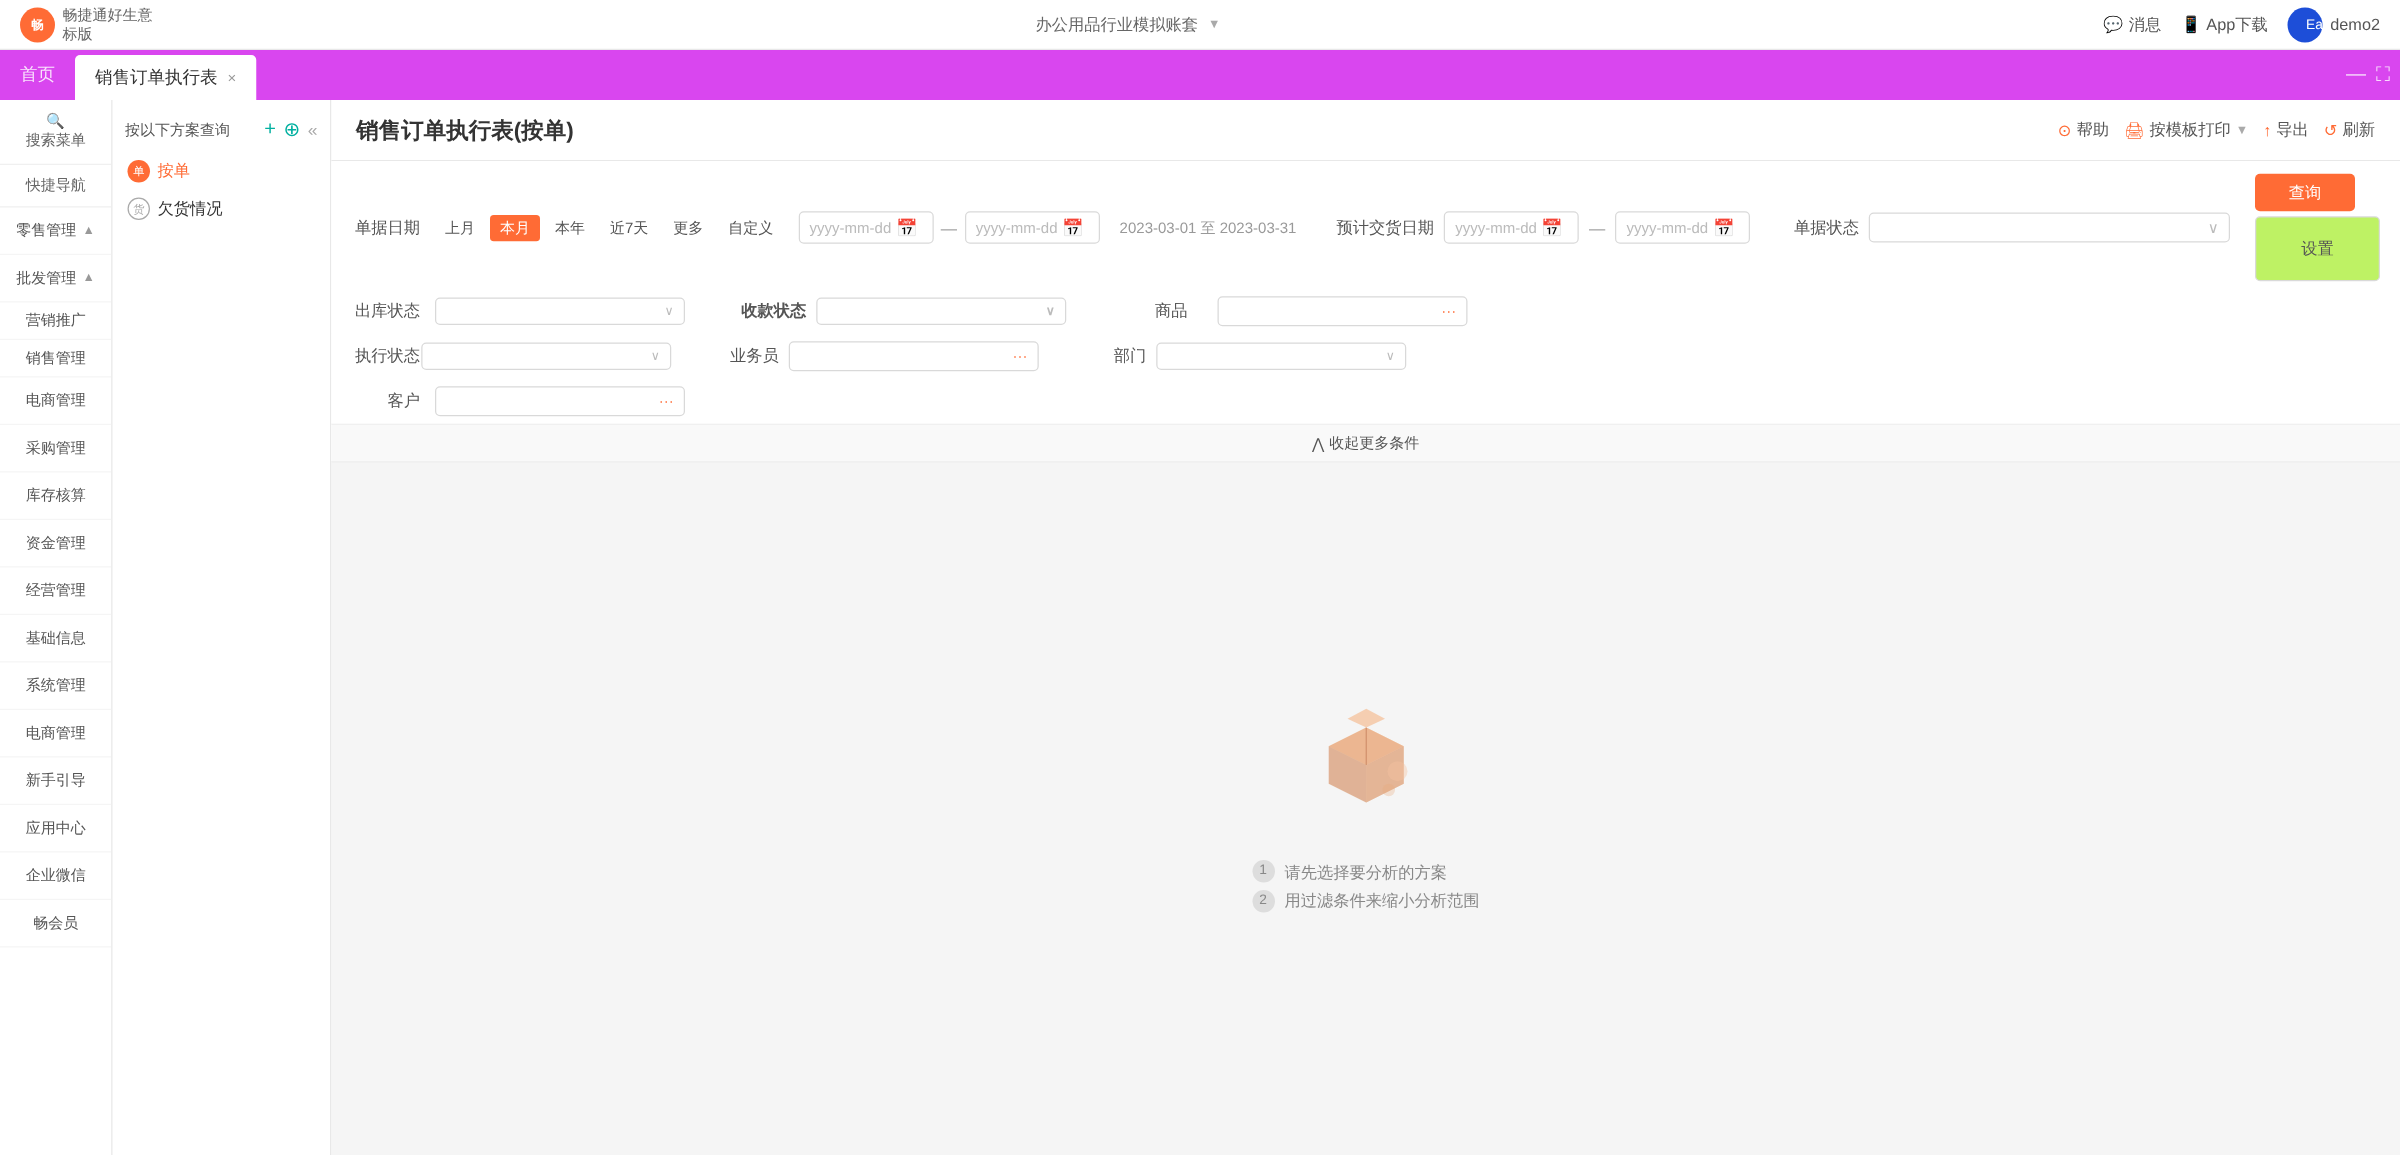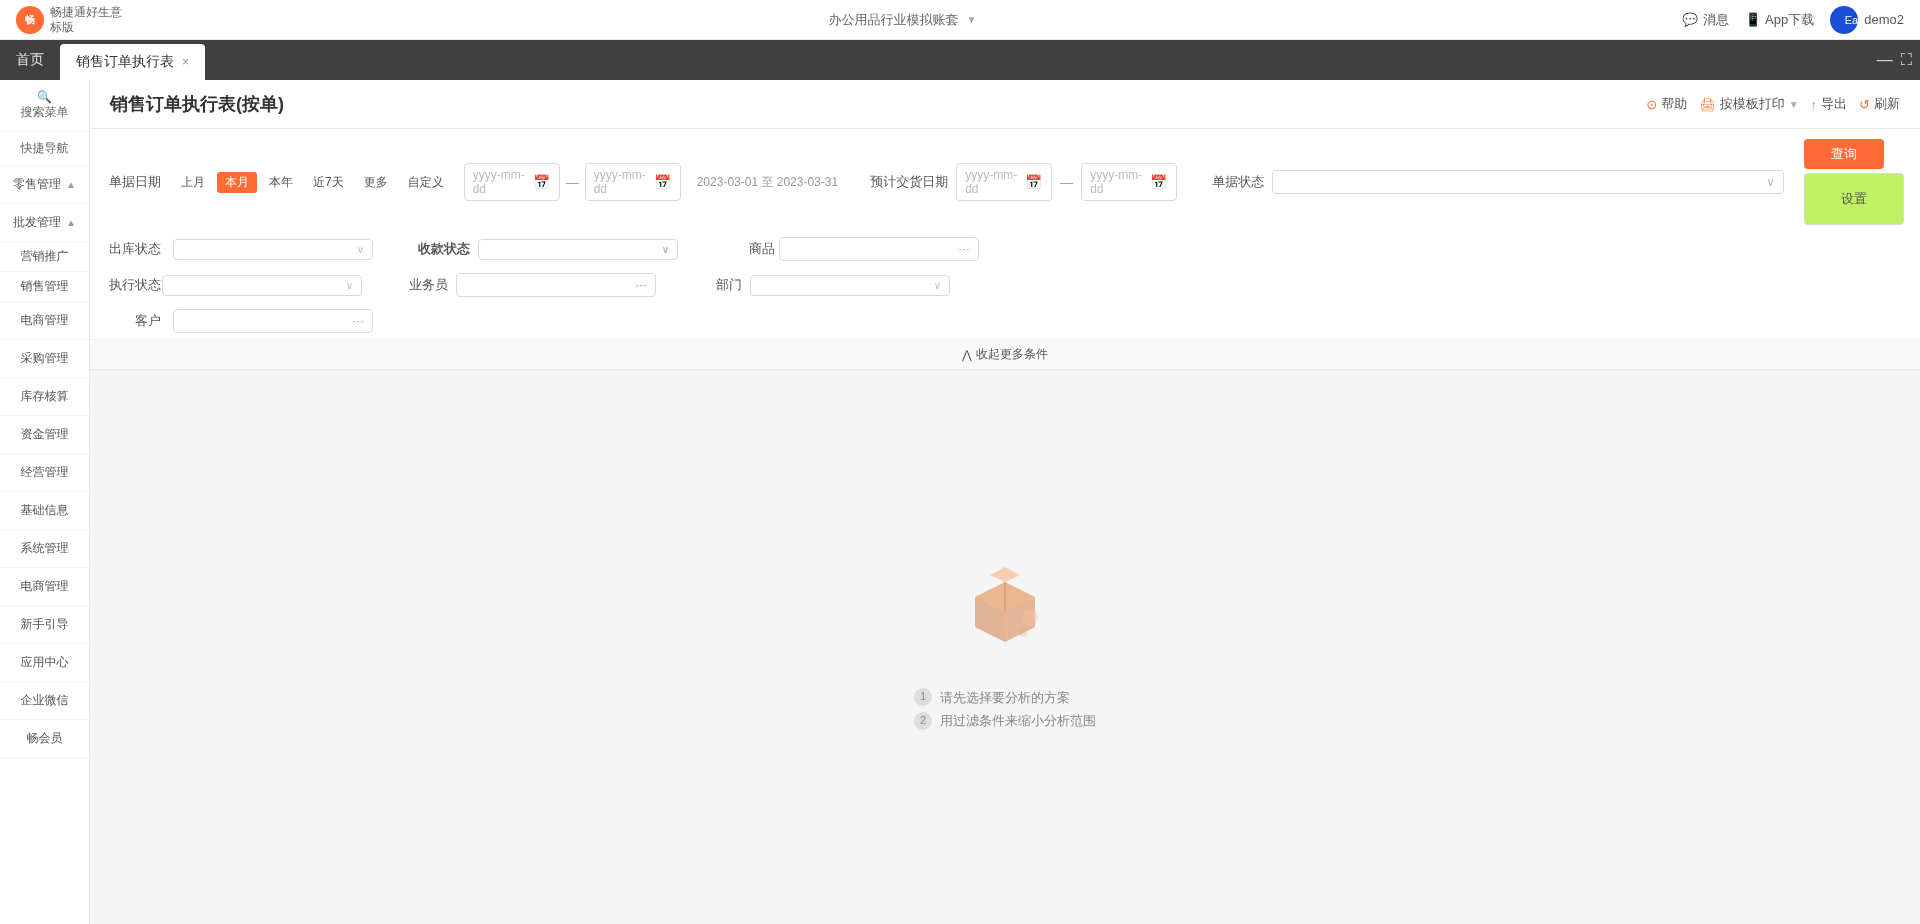--- a/index.html
+++ b/index.html
@@ -21,21 +21,21 @@
     .logo-icon { width: 28px; height: 28px; background: #ff6b35; border-radius: 50%; display: flex; align-items: center; justify-content: center; color: #fff; font-size: 10px; font-weight: bold; }
     .logo-text { font-size: 12px; color: #666; line-height: 1.2; }
     .top-bar-center { display: flex; align-items: center; gap: 8px; color: #666; font-size: 13px; }
     .top-bar-right { display: flex; align-items: center; gap: 16px; color: #555; font-size: 13px; }
     .top-bar-btn { display: flex; align-items: center; gap: 4px; cursor: pointer; color: #555; }
     .avatar { width: 28px; height: 28px; border-radius: 50%; background: #1d4ed8; display: flex; align-items: center; justify-content: flex-end; color: #fff; font-size: 11px; }
 
     
     .tab-bar {
       height: 40px;
-      background: #404040;
+      background: #d946ef;
       display: flex;
       align-items: center;
       padding: 0 0;
       flex-shrink: 0;
     }
     .tab-item {
       height: 40px;
       display: flex;
       align-items: center;
       padding: 0 16px;
@@ -211,21 +211,21 @@
       background: #ff6b35;
       color: #fff;
       border-radius: 3px;
     }
     .date-input {
       border: 1px solid #d9d9d9;
       border-radius: 4px;
       padding: 4px 8px;
       font-size: 12px;
       color: #bbb;
-      width: 96px;
+      width: 108px;
       display: flex;
       align-items: center;
       gap: 4px;
     }
     .date-input-icon { color: #ff6b35; font-size: 14px; }
     .date-range { display: flex; align-items: center; gap: 6px; }
     .date-range-sep { color: #999; }
     .date-text { font-size: 12px; color: #999; margin-left: 4px; }
 
     .select-control {
@@ -462,20 +462,38 @@
       <span>企业微信</span>
     </div>
     <div class="sidebar-item">
       <span>畅会员</span>
     </div>
   </div>
 
   <div class="content-area">
     <div class="content-inner">
 
+      <div class="left-panel">
+        <div class="left-panel-header">
+          <span class="left-panel-header-text">按以下方案查询</span>
+          <div class="left-panel-actions">
+            <span class="left-panel-btn">+</span>
+            <span class="left-panel-btn">⊕</span>
+            <span class="left-panel-collapse">«</span>
+          </div>
+        </div>
+        <div class="left-panel-item active">
+          <div class="icon-circle">单</div>
+          <span>按单</span>
+        </div>
+        <div class="left-panel-item">
+          <div style="width:18px;height:18px;border-radius:50%;border:1px solid #aaa;display:flex;align-items:center;justify-content:center;color:#aaa;font-size:9px;">货</div>
+          <span>欠货情况</span>
+        </div>
+      </div>
 
       <div class="right-content">
 
         <div class="page-header">
           <div class="page-title-row">
             <div class="page-title">销售订单执行表(按单)</div>
             <div class="page-actions">
               <div class="page-action-btn">
                 <span class="icon">⊙</span>
                 <span>帮助</span>
@@ -561,21 +579,21 @@
             </div>
 
             <div style="margin-left:30px;display:flex;align-items:center;gap:8px;font-weight:bold;">
               <span class="filter-cell-label">收款状态</span>
               <div class="select-control">
                 <span></span>
                 <span class="chevron">∨</span>
               </div>
             </div>
 
-            <div style="margin-left:30px;display:flex;align-items:center;gap:4px;">
+            <div style="margin-left:30px;display:flex;align-items:center;gap:24px;">
               <span class="filter-cell-label">商品</span>
               <div class="more-control" style="width:200px;">
                 <span class="dots">···</span>
               </div>
             </div>
           </div>
 
           <div style="display:flex;align-items:center;padding:6px 16px;gap:1px;background:#fff;">
             <span class="filter-cell-label">执行状态</span>
             <div class="select-control">

